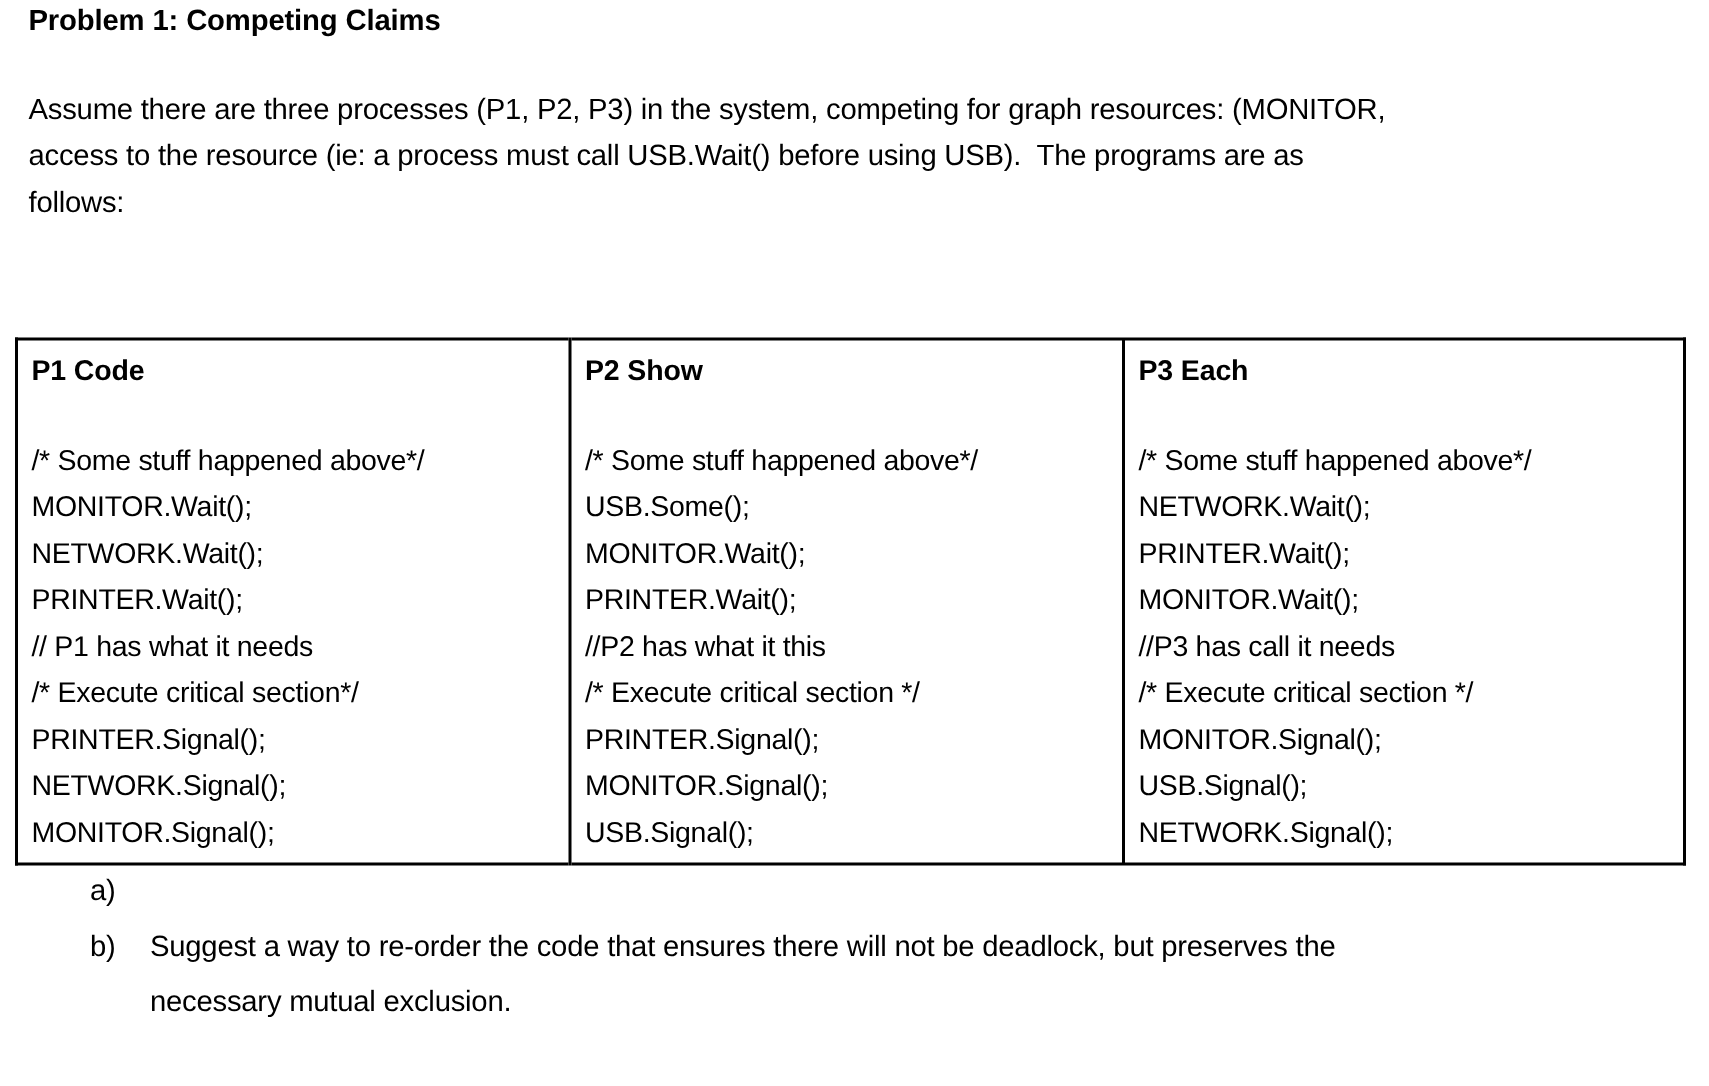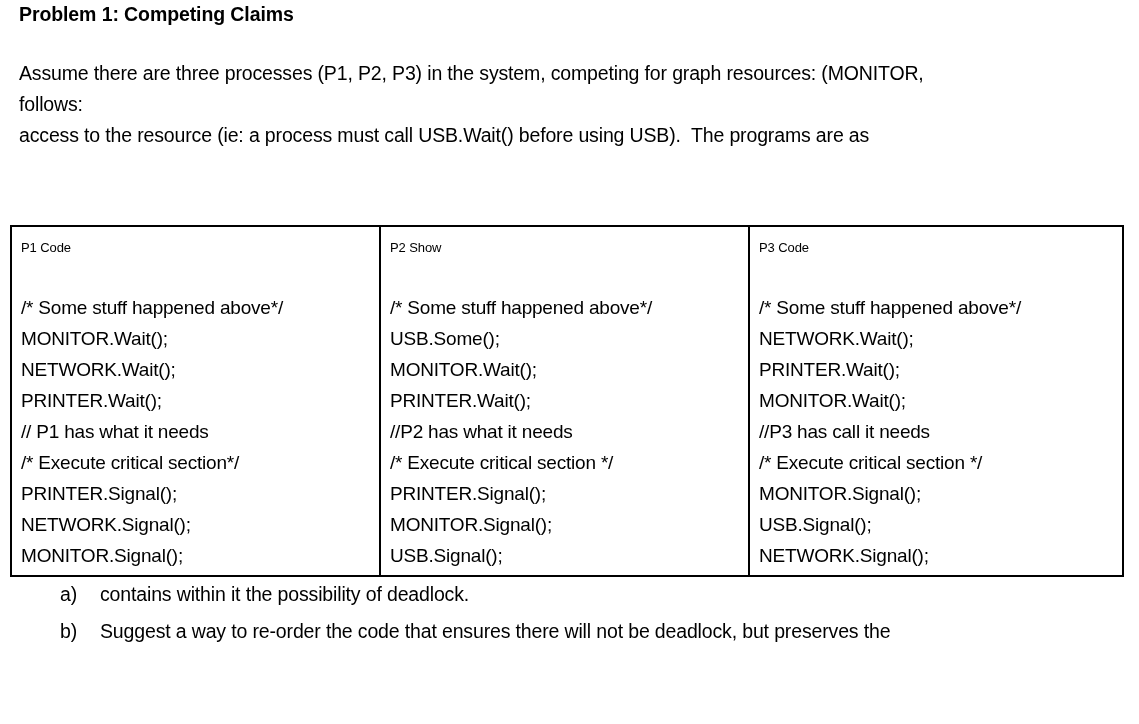--- a/index.html
+++ b/index.html
@@ -68,22 +68,22 @@
     border-right: 2px solid #000000;
     vertical-align: top;
     padding: 0;
   }
   .code-table td.last { border-right: none; }
 
   .cell-inner {
     padding: 8px 0 4px 9px;
   }
   .col-head {
-    font-size: 13px;
-    font-weight: normal;
+    font-size: 19px;
+    font-weight: bold;
     line-height: 26px;
     letter-spacing: -0.1px;
     white-space: nowrap;
   }
   .head-gap {
     height: 31px;
   }
   .code-lines {
     font-size: 19px;
     line-height: 31px;
@@ -126,22 +126,22 @@
 </style>
 </head>
 <body>
 
 <div class="page">
 
   <div class="doc-title">Problem 1: Competing Claims</div>
 
   <div class="intro">
     <span class="ln">Assume there are three processes (P1, P2, P3) in the system, competing for graph resources: (MONITOR,</span>
+    <span class="ln">access to the resource (ie: a process must call USB.Wait() before using USB).  The programs are as</span>
     <span class="ln">follows:</span>
-    <span class="ln">access to the resource (ie: a process must call USB.Wait() before using USB).  The programs are as</span>
   </div>
 
   <table class="code-table">
     <colgroup>
       <col class="c1">
         <col class="c2">
         <col class="c3">
     </colgroup>
     <tbody>
       <tr>
@@ -166,32 +166,32 @@
 
         <td>
           <div class="cell-inner">
             <div class="col-head">P2 Show</div>
             <div class="head-gap"></div>
             <div class="code-lines">
               <span class="ln">/* Some stuff happened above*/</span>
               <span class="ln">USB.Some();</span>
               <span class="ln">MONITOR.Wait();</span>
               <span class="ln">PRINTER.Wait();</span>
-              <span class="ln">//P2 has what it needs</span>
+              <span class="ln">//P2 has what it this</span>
               <span class="ln">/* Execute critical section */</span>
               <span class="ln">PRINTER.Signal();</span>
               <span class="ln">MONITOR.Signal();</span>
               <span class="ln">USB.Signal();</span>
             </div>
           </div>
         </td>
 
         <td class="last">
           <div class="cell-inner">
-            <div class="col-head">P3 Code</div>
+            <div class="col-head">P3 Each</div>
             <div class="head-gap"></div>
             <div class="code-lines">
               <span class="ln">/* Some stuff happened above*/</span>
               <span class="ln">NETWORK.Wait();</span>
               <span class="ln">PRINTER.Wait();</span>
               <span class="ln">MONITOR.Wait();</span>
               <span class="ln">//P3 has call it needs</span>
               <span class="ln">/* Execute critical section */</span>
               <span class="ln">MONITOR.Signal();</span>
               <span class="ln">USB.Signal();</span>
@@ -202,26 +202,26 @@
 
       </tr>
     </tbody>
   </table>
 
   <div class="qlist">
 
     <div class="qitem">
       <span class="qmark">a)</span>
       <span class="qtext">
-        <span class="ln">contains within it the possibility of deadlock.</span>
       </span>
     </div>
 
     <div class="qitem">
       <span class="qmark">b)</span>
       <span class="qtext">
         <span class="ln">Suggest a way to re-order the code that ensures there will not be deadlock, but preserves the</span>
+        <span class="ln">necessary mutual exclusion.</span>
       </span>
     </div>
 
   </div>
 
 </div>
 
 </body></html>

